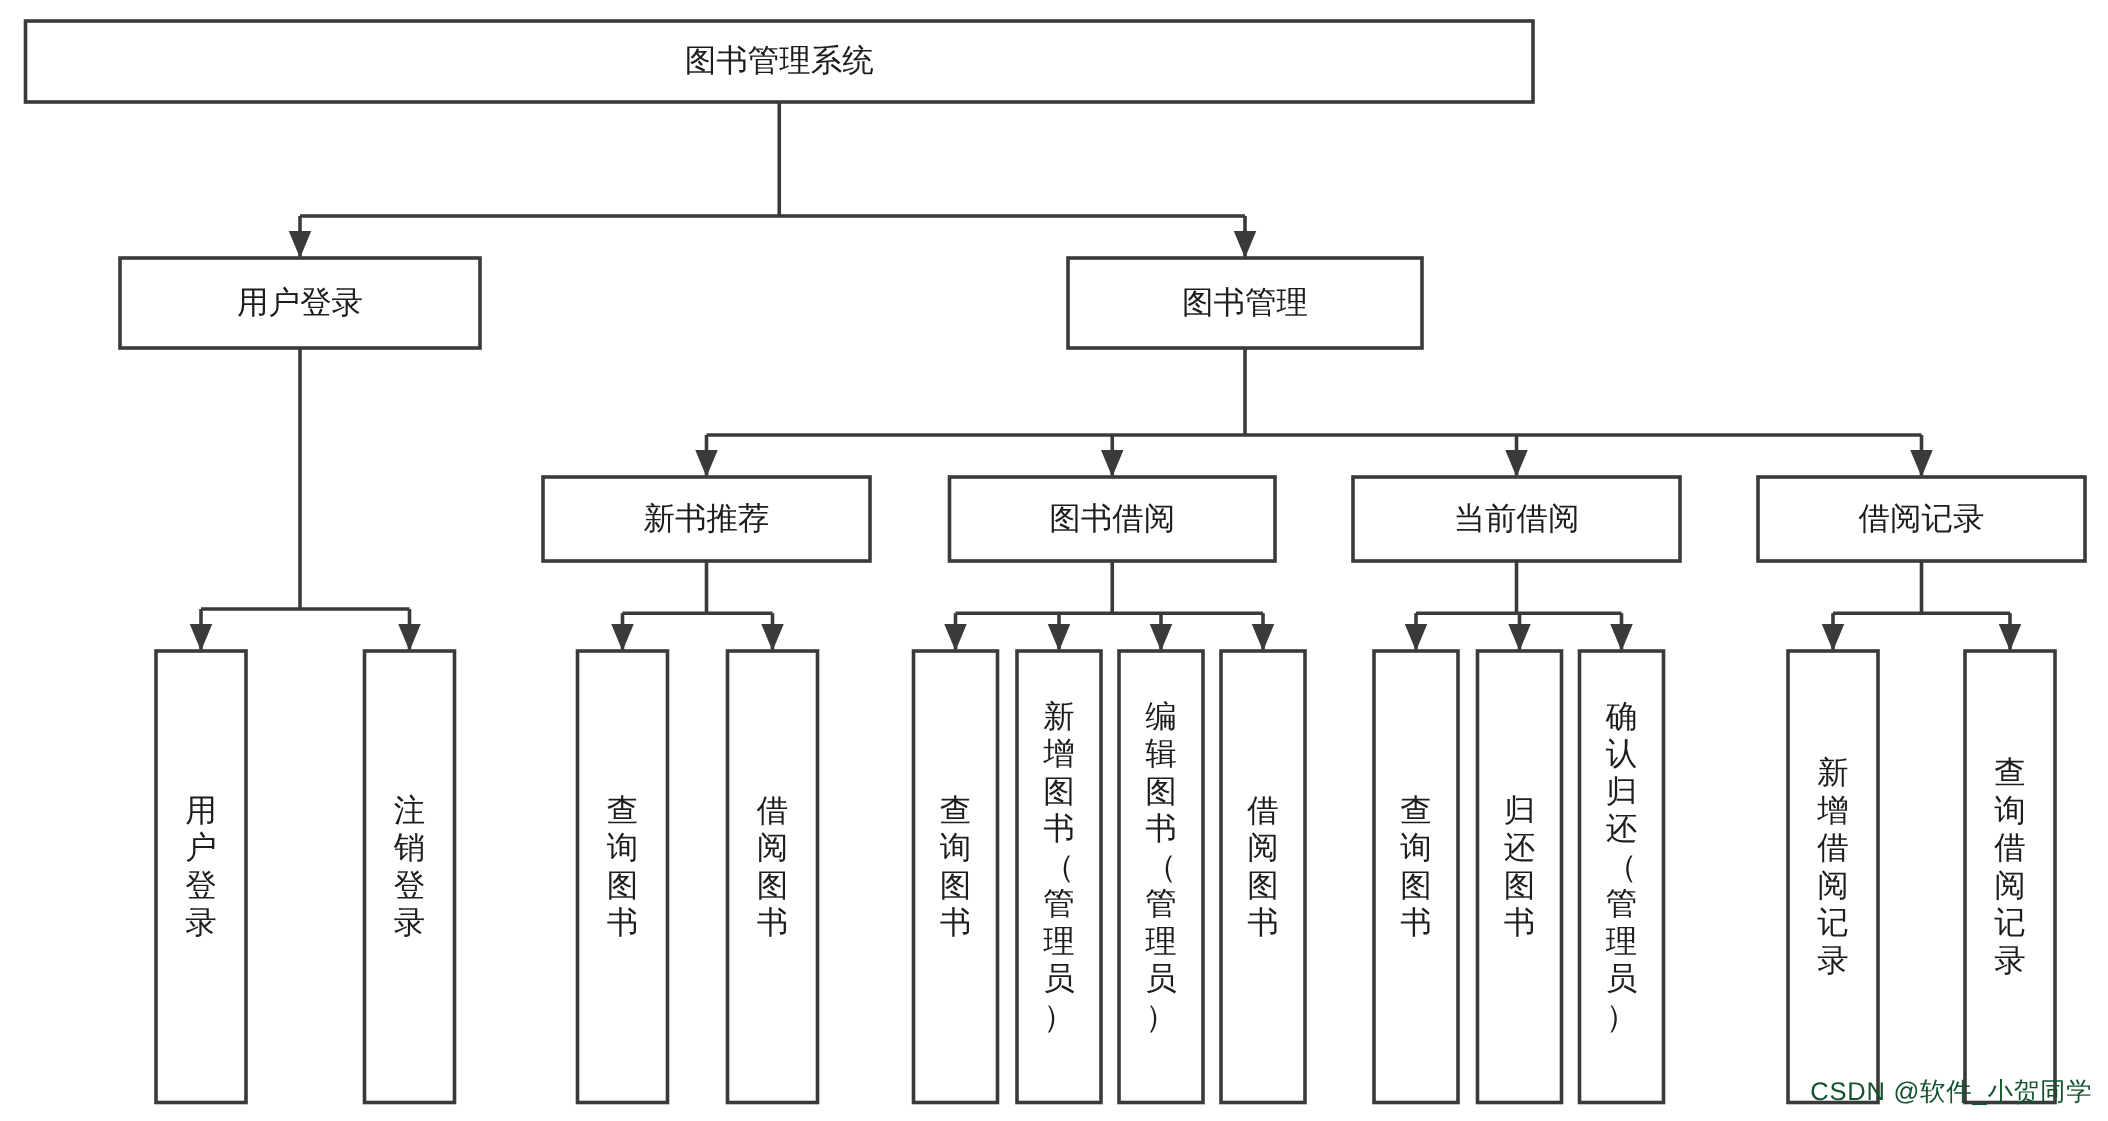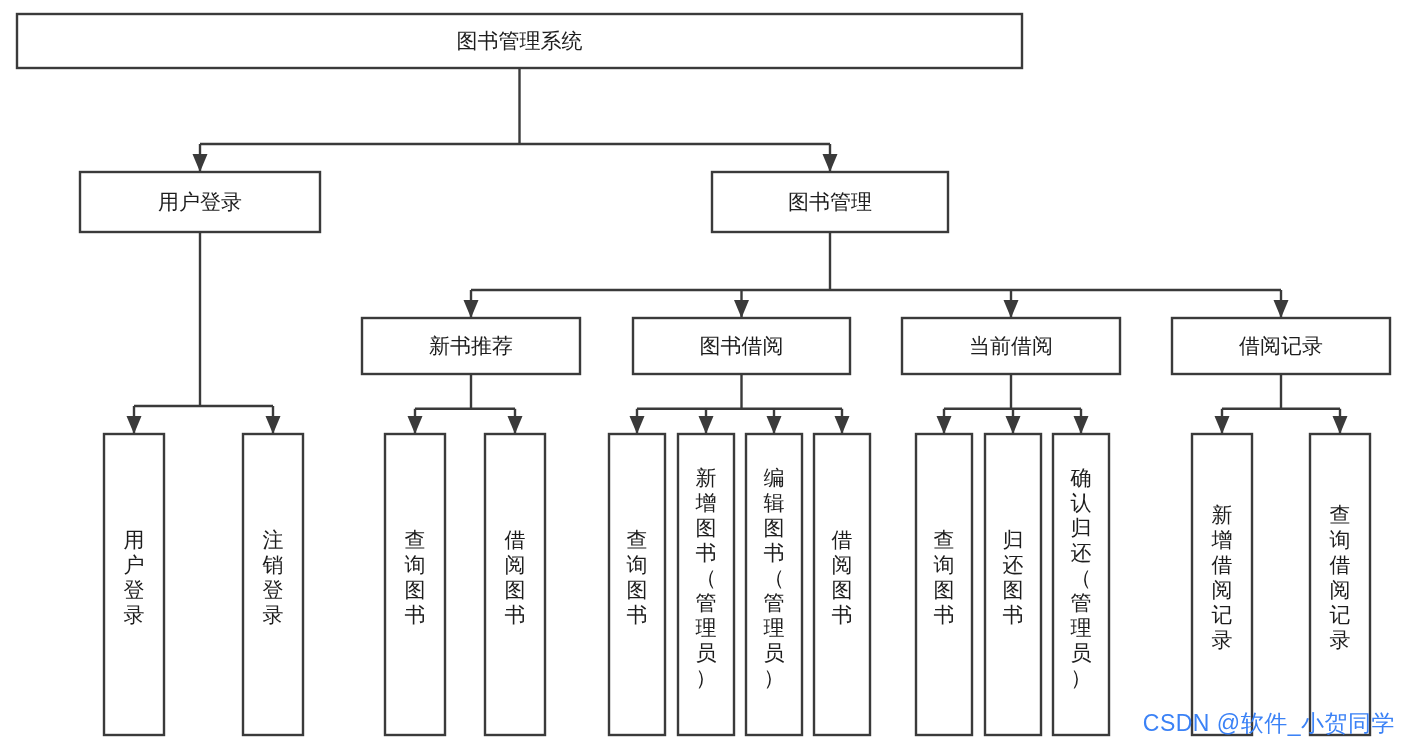--- a/index.html
+++ b/index.html
@@ -52,22 +52,22 @@
   .node-label-vert {
     fill: #1d1d1d;
     font-family: "Liberation Sans", "DejaVu Sans", sans-serif;
     font-size: 21px;
     text-anchor: middle;
   }
   .watermark {
     position: absolute;
     right: 10px;
     bottom: 8px;
-    color: #3b82f6;
-    font-size: 23px;
+    color: #14532d;
+    font-size: 17px;
     font-family: "Liberation Sans", "DejaVu Sans", sans-serif;
     letter-spacing: 0.5px;
     white-space: nowrap;
     pointer-events: none;
   }
 </style>
 </head>
 <body>
 
 <div id="diagram-root">

